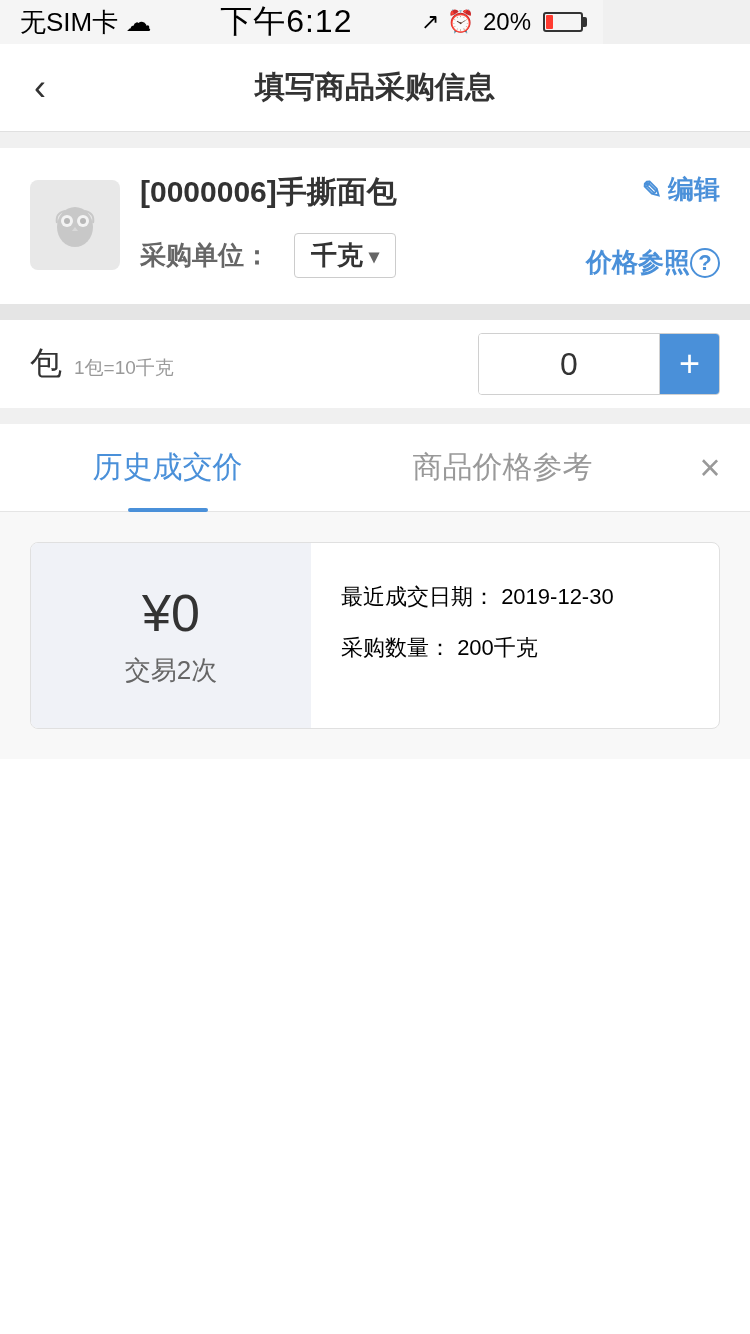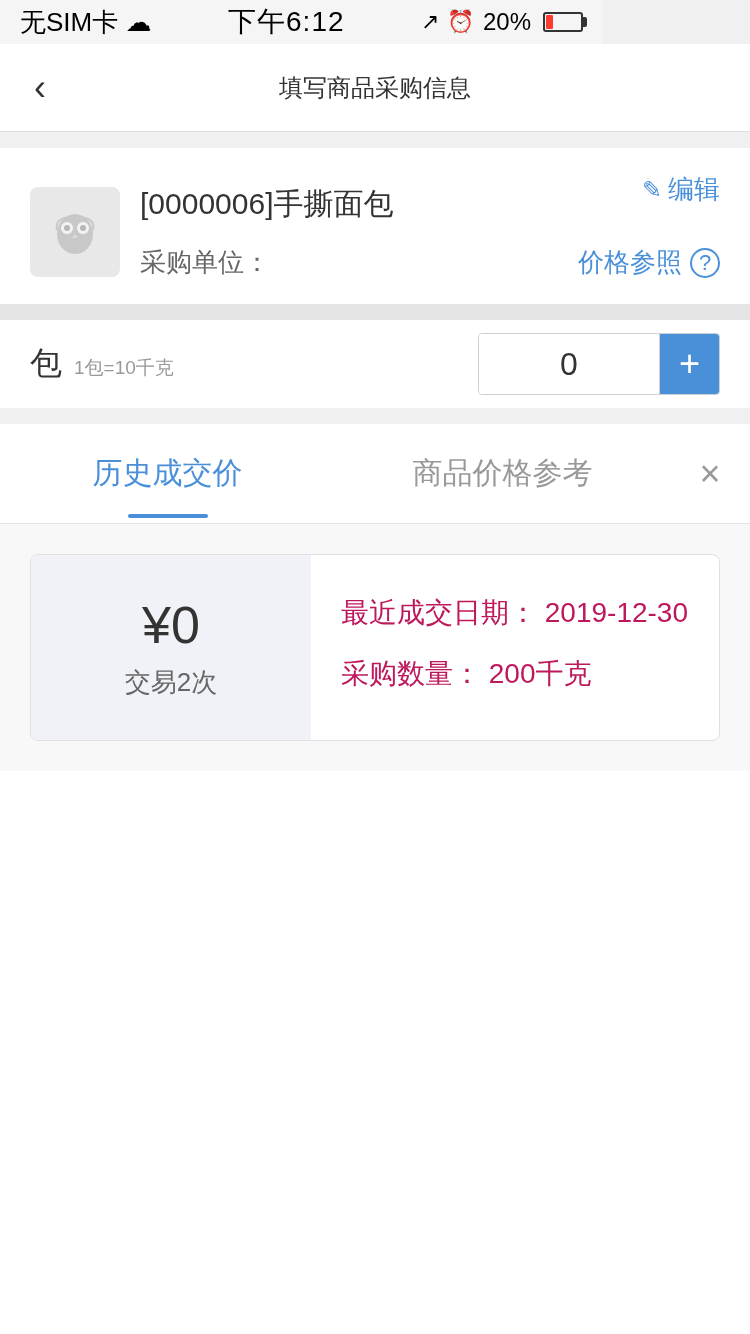--- a/index.html
+++ b/index.html
@@ -22,21 +22,21 @@
       justify-content: space-between;
       padding: 0 20px;
       font-size: 26px;
     }
     .status-left {
       display: flex;
       align-items: center;
       gap: 8px;
     }
     .status-center {
-      font-size: 28px;
+      font-size: 32px;
       font-weight: 500;
       letter-spacing: 1px;
     }
     .status-right {
       display: flex;
       align-items: center;
       gap: 8px;
       font-size: 24px;
     }
     .battery-icon {
@@ -88,36 +88,37 @@
       cursor: pointer;
     }
     .nav-back-arrow {
       font-size: 36px;
       color: #333;
     }
     .nav-title {
       position: absolute;
       left: 50%;
       transform: translateX(-50%);
-      font-size: 24px;
-      font-weight: 400;
+      font-size: 30px;
+      font-weight: 700;
       color: #333;
       white-space: nowrap;
     }
 
     
     .product-card {
       background: #fff;
       margin-top: 16px;
       padding: 24px 30px;
     }
     .product-header {
       display: flex;
-      align-items: flex-end;
+      align-items: flex-start;
       justify-content: space-between;
+      font-weight: bold;
     }
     .product-left {
       display: flex;
       align-items: center;
       gap: 20px;
     }
     .product-thumbnail {
       width: 90px;
       height: 90px;
       background: #e8e8e8;
@@ -173,21 +174,20 @@
       flex-shrink: 0;
     }
     .edit-icon {
       font-size: 24px;
     }
     .price-ref {
       font-size: 26px;
       color: #4a90d9;
       display: flex;
       align-items: center;
-      gap: 8px;
       margin-top: 8px;
     }
     .price-ref-help {
       width: 30px;
       height: 30px;
       border: 2px solid #4a90d9;
       border-radius: 50%;
       display: flex;
       align-items: center;
       justify-content: center;
@@ -263,21 +263,21 @@
 
     
     .tabs-panel {
       background: #f8f8f8;
       margin-top: 16px;
     }
     .tabs-header {
       background: #fff;
       display: flex;
       align-items: center;
-      height: 100px;
+      height: 88px;
       border-bottom: 1px solid #e5e5e5;
       position: relative;
     }
     .tab-item {
       flex: 1;
       height: 88px;
       display: flex;
       flex-direction: column;
       align-items: center;
       justify-content: center;
@@ -342,22 +342,22 @@
       text-align: right;
     }
     .history-right {
       flex: 1;
       padding: 36px 30px;
       display: flex;
       flex-direction: column;
       gap: 16px;
     }
     .history-detail-row {
-      font-size: 28px;
-      color: #be185d;
+      font-size: 22px;
+      color: #000000;
       line-height: 1.6;
     }
 
     
     .content-area {
       background: #fff;
       flex: 1;
       min-height: 600px;
     }
   </style>
@@ -401,20 +401,24 @@
           <path d="M12,28 Q10,18 20,16" stroke="#aaa" stroke-width="2" fill="none"></path>
           <path d="M48,28 Q50,18 40,16" stroke="#aaa" stroke-width="2" fill="none"></path>
         </svg>
       </div>
       <div class="product-info">
         <div class="product-name">
           <span>[0000006]</span><span>手撕面包</span>
         </div>
         <div class="product-unit-row">
           <span>采购单位：</span>
+          <div class="unit-dropdown">
+            <span>千克</span>
+            <span class="dropdown-arrow">▾</span>
+          </div>
         </div>
       </div>
     </div>
     <div class="product-right-col">
       <div class="edit-btn">
         <span class="edit-icon">✎</span>
         <span>编辑</span>
       </div>
       <div class="price-ref">
         <span>价格参照</span>

